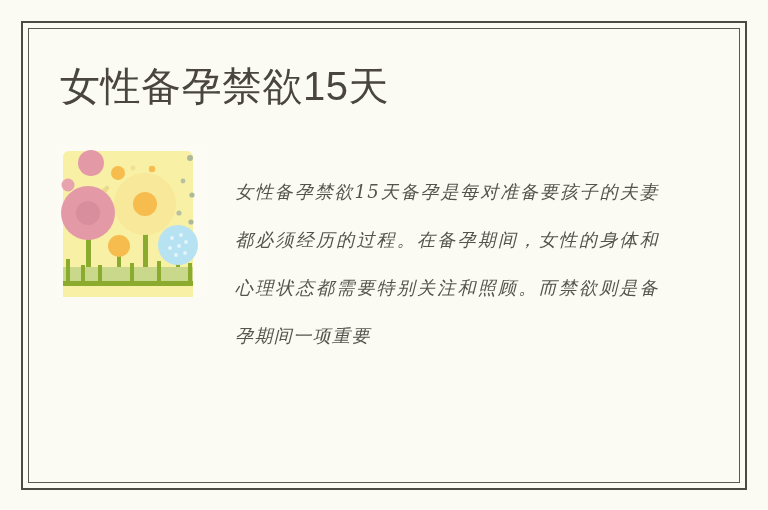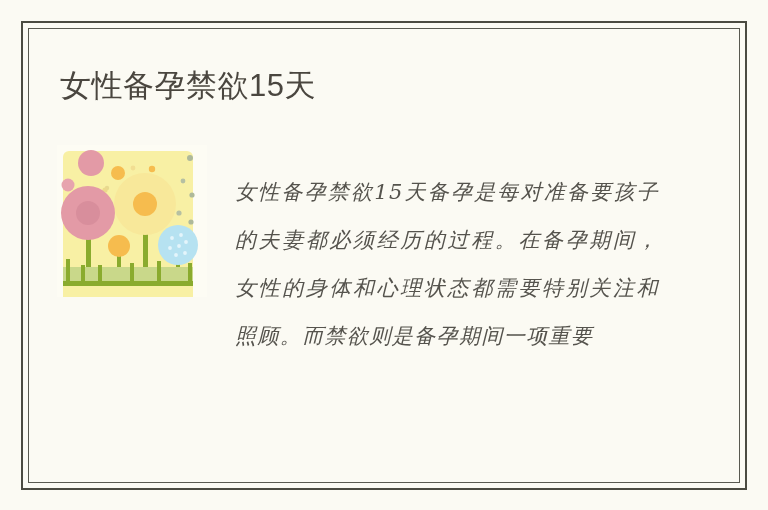--- a/index.html
+++ b/index.html
@@ -48,21 +48,21 @@
     top: 28px;
     width: 712px;
     height: 455px;
     box-sizing: border-box;
   }
 
   .article-title {
     position: absolute;
     left: 32px;
     top: 38px;
-    font-size: 31px;
+    font-size: 40px;
     line-height: 40px;
     color: #4a463f;
     letter-spacing: 0.5px;
     white-space: nowrap;
     font-weight: 400;
     margin: 0;
   }
 
   
   .thumb {
@@ -81,21 +81,21 @@
     width: 150px;
     height: 152px;
   }
 
   
   .body-text {
     position: absolute;
     left: 207px;
     top: 140px;
     width: 424px;
-    font-size: 21px;
+    font-size: 18px;
     line-height: 48px;
     color: #55534d;
     letter-spacing: 1.4px;
     text-align: justify;
     font-family: "DejaVu Serif", "Liberation Serif", serif;
     font-style: italic;
     font-weight: 400;
     margin: 0;
     word-break: break-all;
   }

